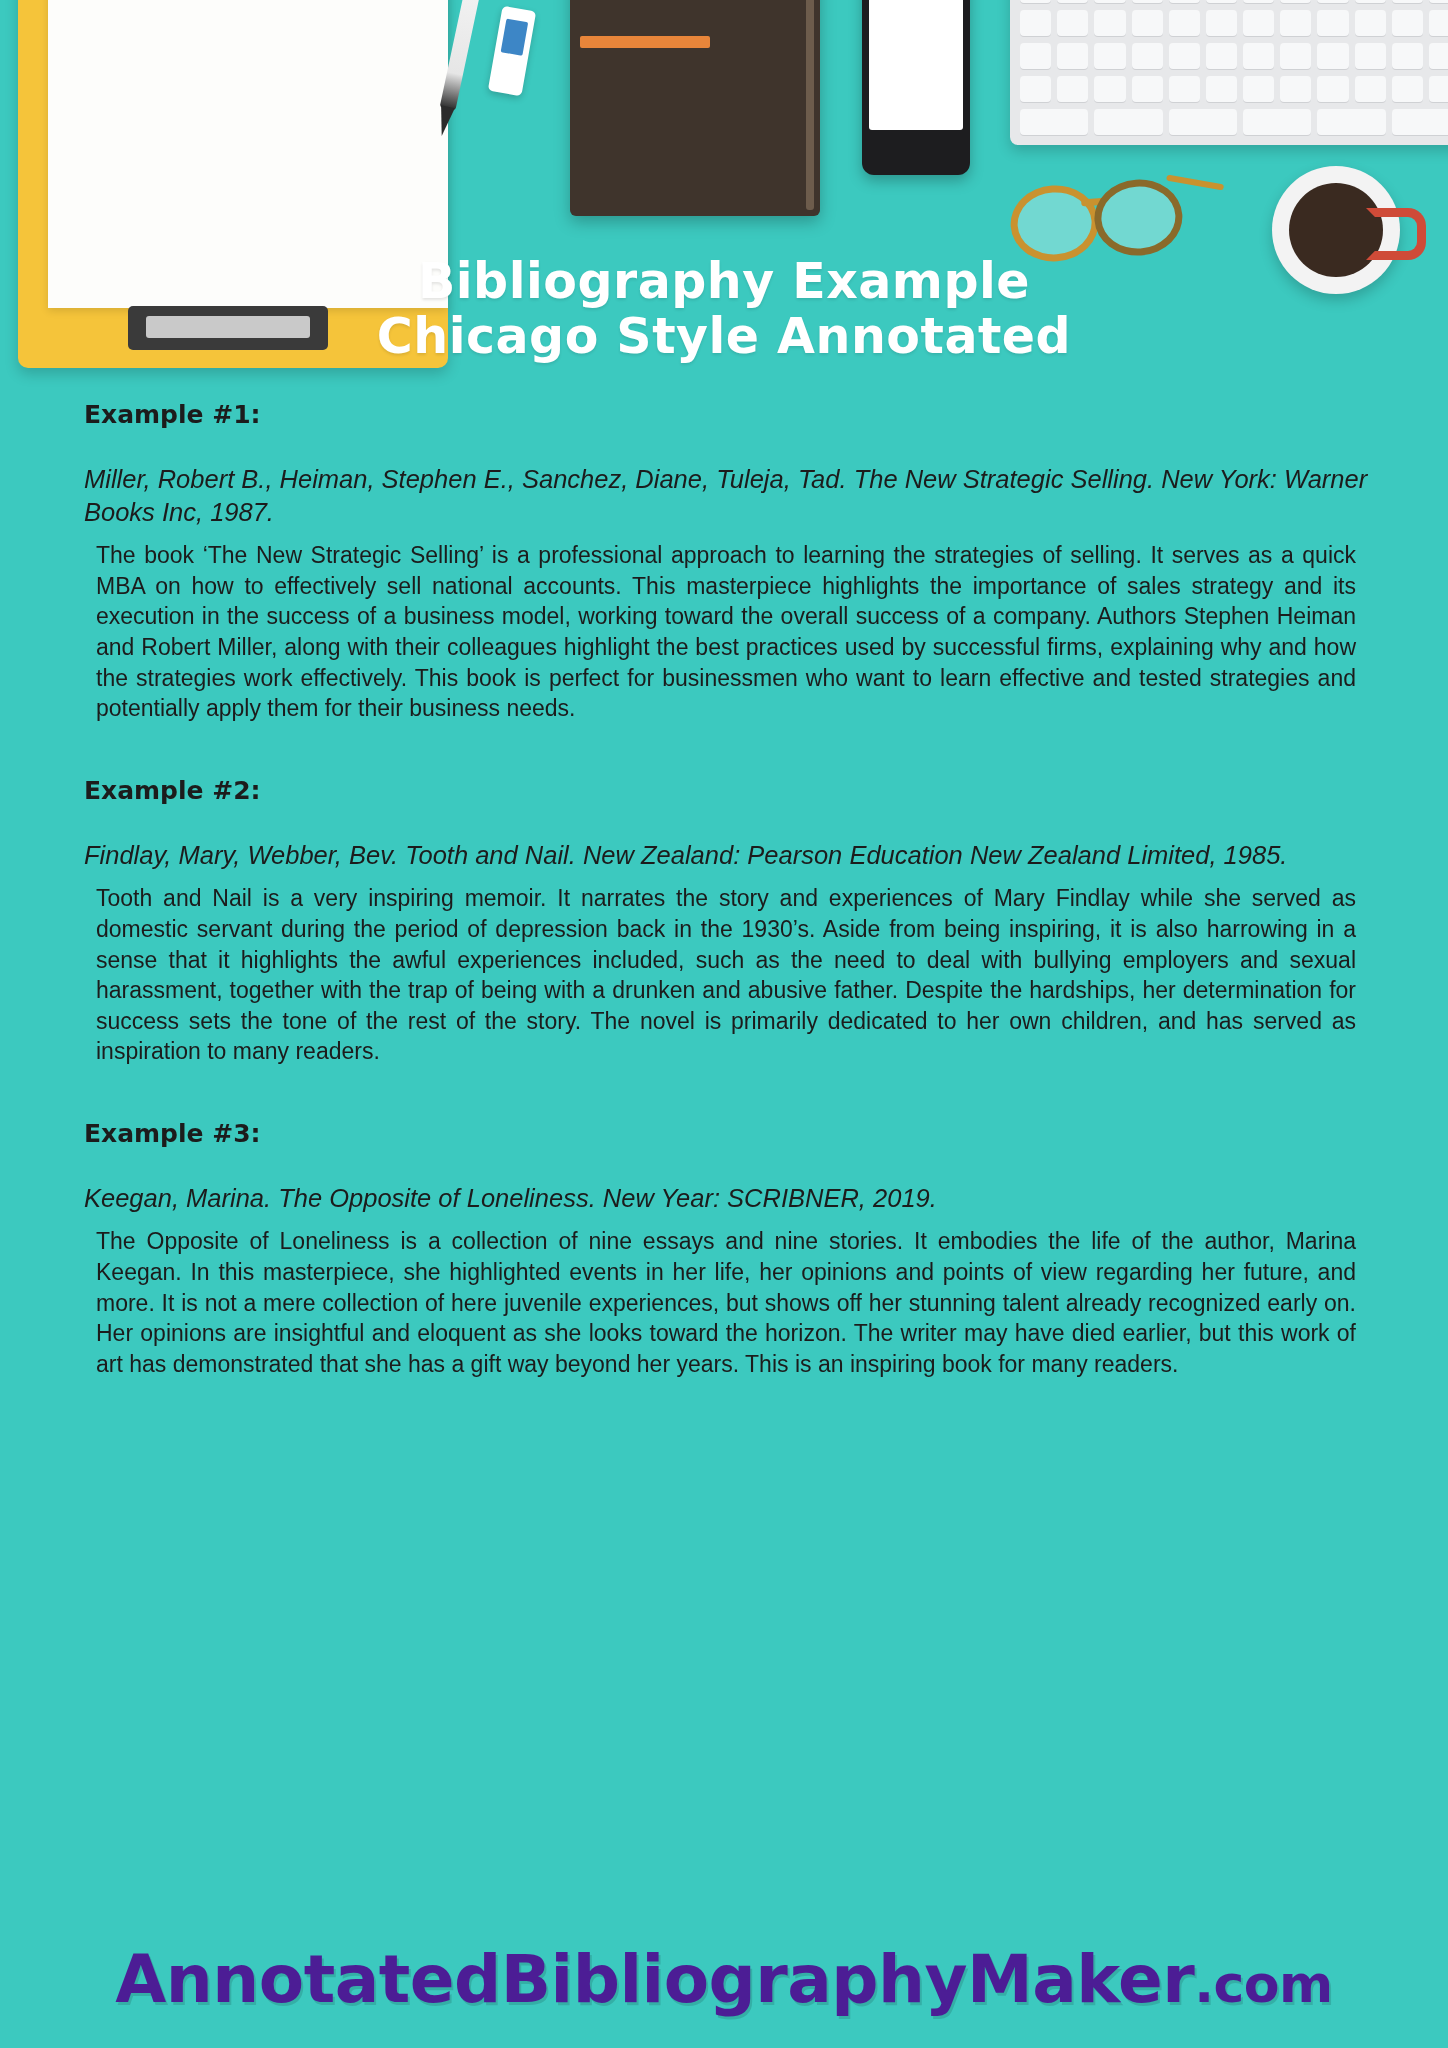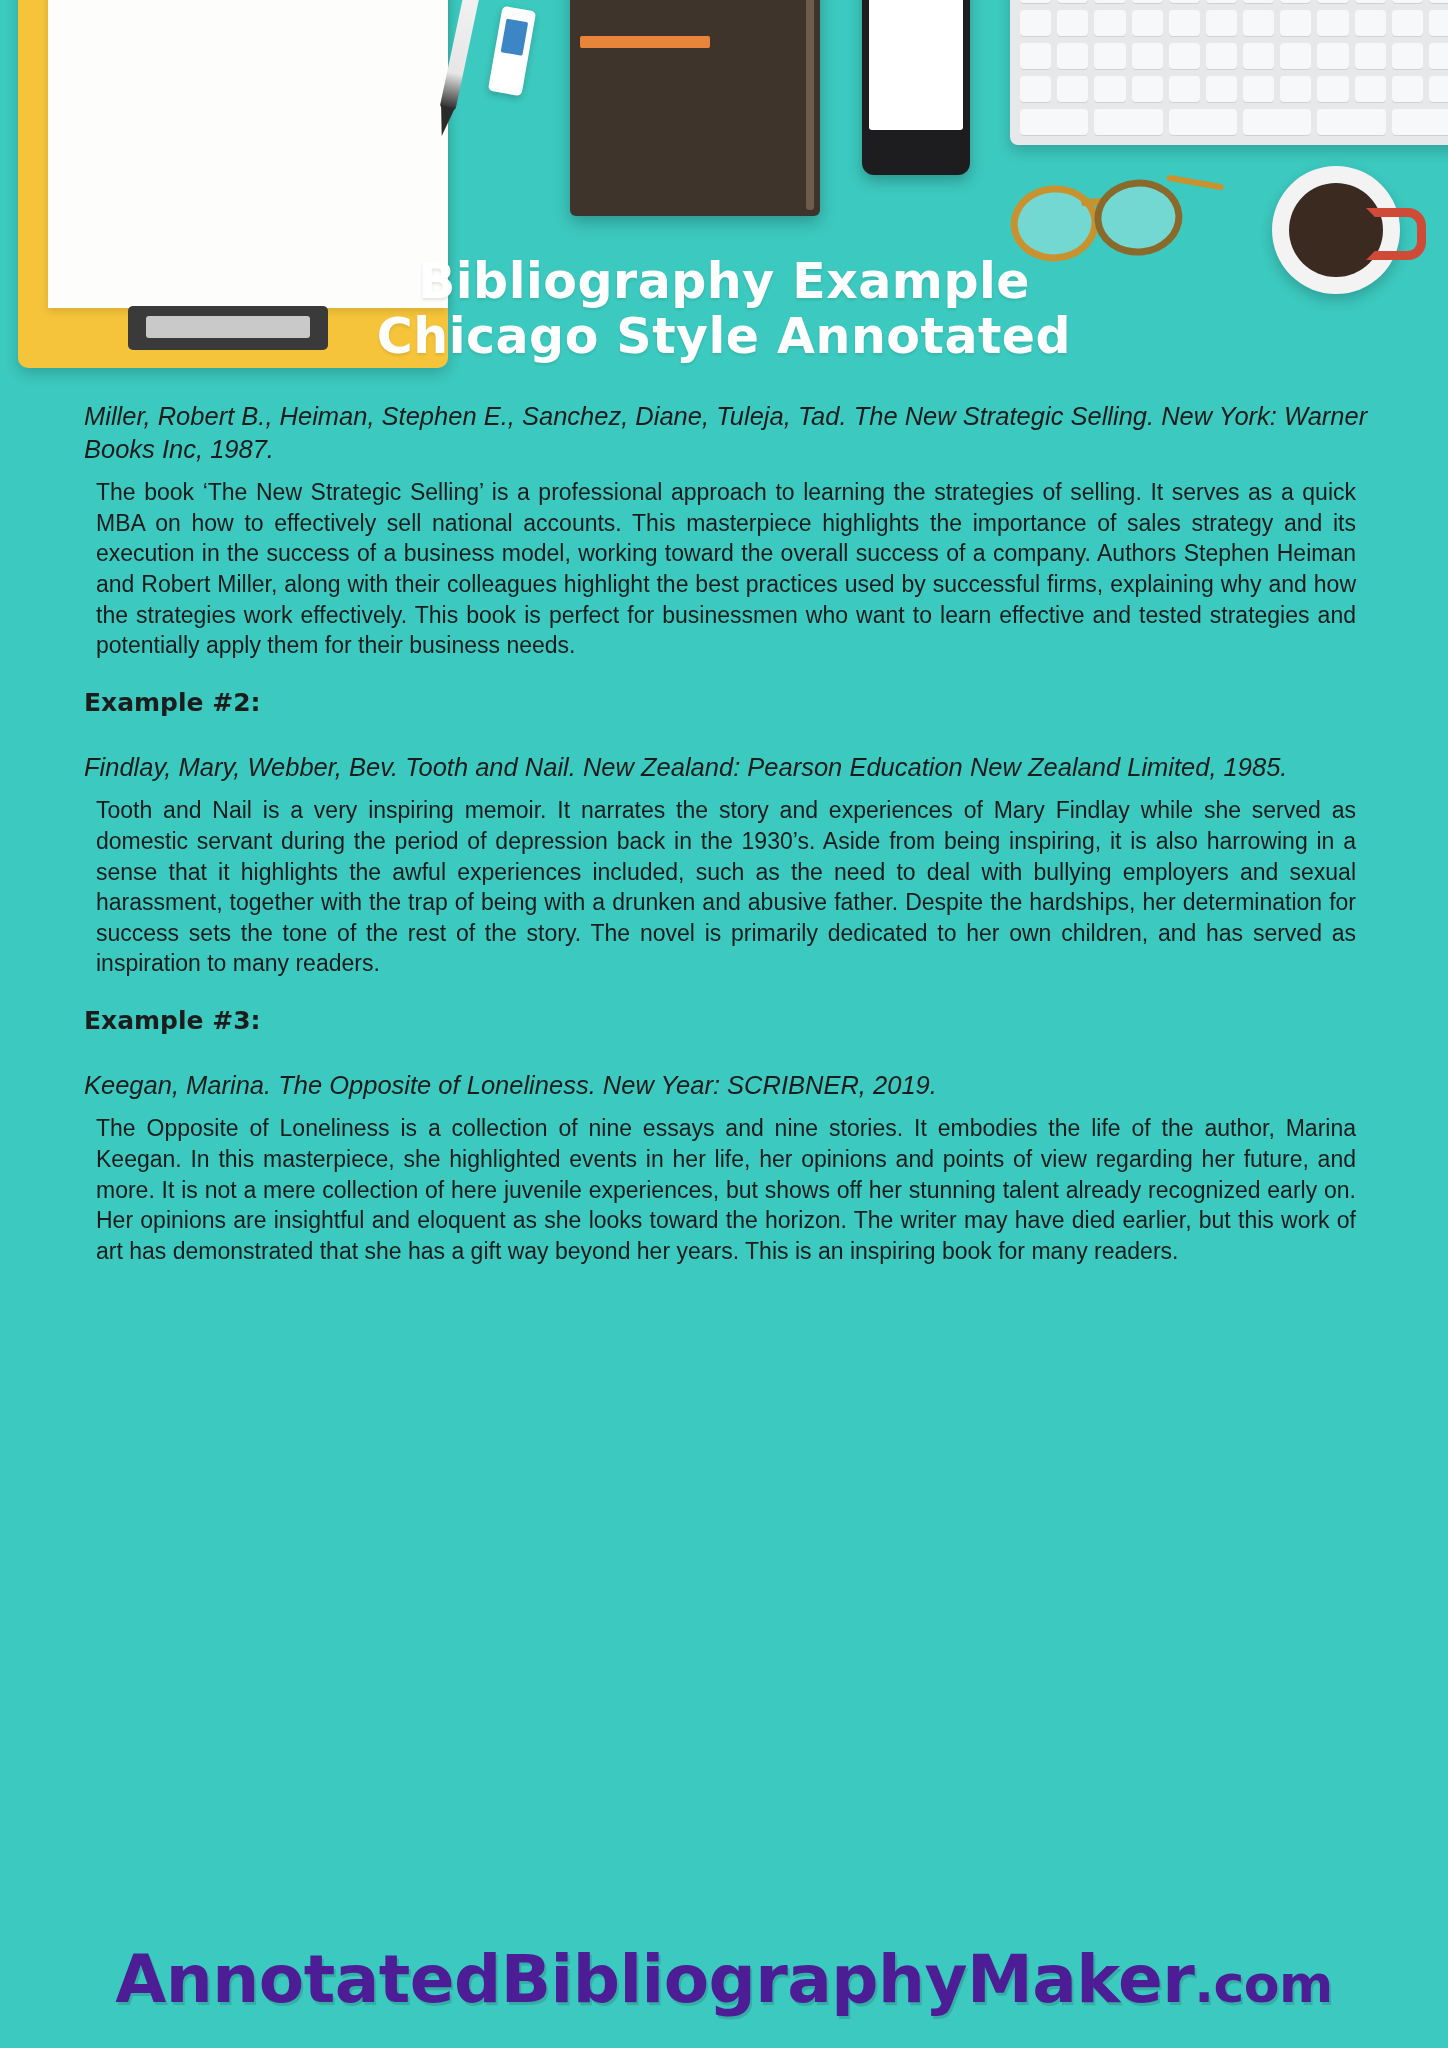--- a/index.html
+++ b/index.html
@@ -280,21 +280,21 @@
     left: 84px;
     width: 1284px;
     color: #1c1c1c;
   }
   .example-label {
     font-family: "DejaVu Sans", sans-serif;
     font-weight: bold;
     font-size: 25px;
     margin: 0 0 34px 0;
   }
-  .label-2 { margin-top: 27px; }
+  .label-2 { margin-top: 52px; }
   .citation {
     font-style: italic;
     font-size: 25.5px;
     line-height: 1.28;
     margin: 0 0 2px 0;
   }
   .annotation {
     font-size: 23px;
     line-height: 1.33;
     margin: 12px;
@@ -417,20 +417,21 @@
 </div>
 
 <div class="title-block">
   <div>Bibliography Example</div>
   <div>Chicago Style Annotated</div>
 </div>
 
 <div class="content">
 
   <div class="block">
+    <p class="example-label">Example #1:</p>
     <p class="citation">Miller, Robert B., Heiman, Stephen E., Sanchez, Diane, Tuleja, Tad. The New Strategic Selling. New York: Warner Books Inc, 1987.</p>
     <p class="annotation">The book ‘The New Strategic Selling’ is a professional approach to learning the strategies of selling. It serves as a quick MBA on how to effectively sell national accounts. This masterpiece highlights the importance of sales strategy and its execution in the success of a business model, working toward the overall success of a company. Authors Stephen Heiman and Robert Miller, along with their colleagues highlight the best practices used by successful firms, explaining why and how the strategies work effectively. This book is perfect for businessmen who want to learn effective and tested strategies and potentially apply them for their business needs.</p>
   </div>
 
   <div class="block">
     <p class="example-label label-2">Example #2:</p>
     <p class="citation">Findlay, Mary, Webber, Bev. Tooth and Nail. New Zealand: Pearson Education New Zealand Limited, 1985.</p>
     <p class="annotation">Tooth and Nail is a very inspiring memoir. It narrates the story and experiences of Mary Findlay while she served as domestic servant during the period of depression back in the 1930’s. Aside from being inspiring, it is also harrowing in a sense that it highlights the awful experiences included, such as the need to deal with bullying employers and sexual harassment, together with the trap of being with a drunken and abusive father. Despite the hardships, her determination for success sets the tone of the rest of the story. The novel is primarily dedicated to her own children, and has served as inspiration to many readers.</p>
   </div>
 

